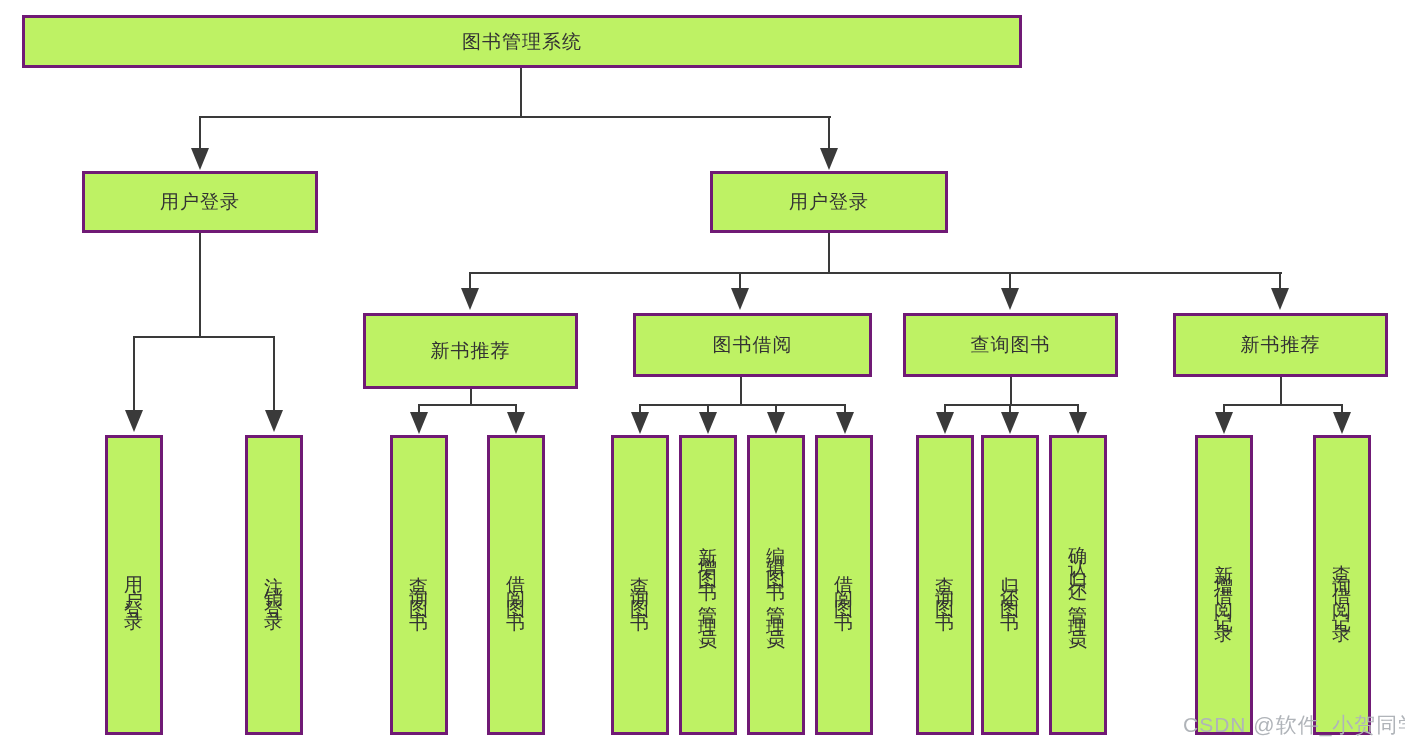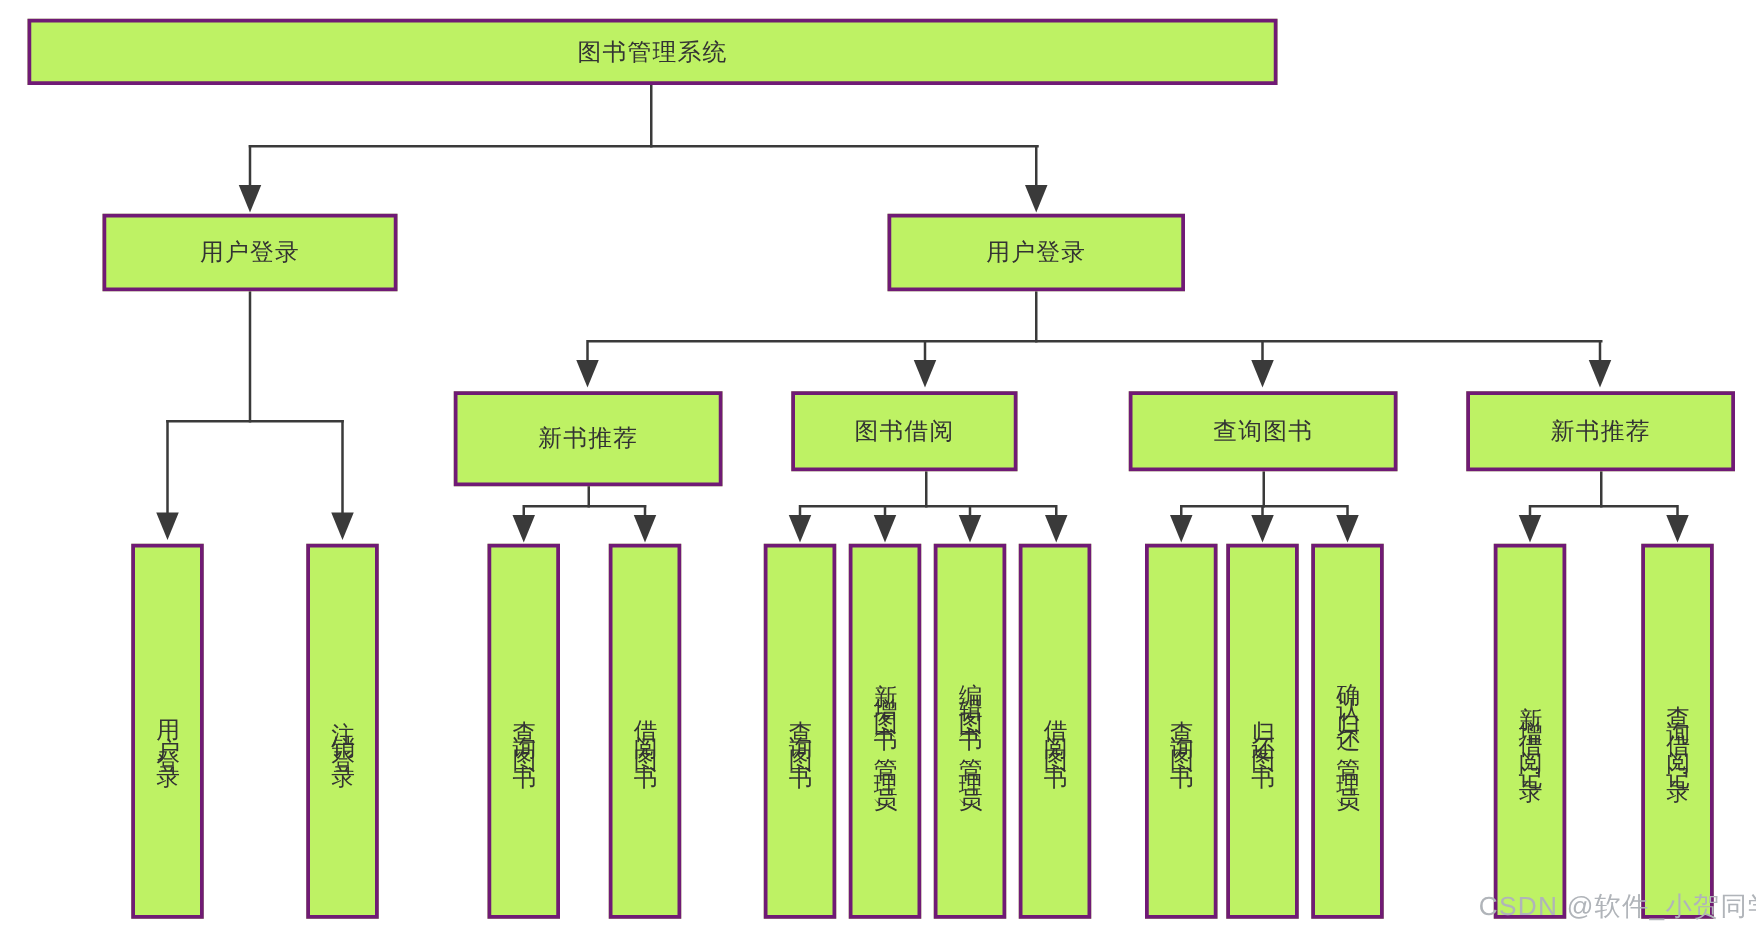--- a/index.html
+++ b/index.html
@@ -115,21 +115,21 @@
   <div class="tri" style="left:1215px;top:412px"></div>
   <div class="ln" style="left:1341px;top:404px;width:2px;height:10px"></div>
   <div class="tri" style="left:1333px;top:412px"></div>
 
   <div class="box" style="left:22px;top:15px;width:1000px;height:53px">图书管理系统</div>
 
   <div class="box" style="left:82px;top:171px;width:236px;height:62px">用户登录</div>
   <div class="box" style="left:710px;top:171px;width:238px;height:62px">用户登录</div>
 
   <div class="box" style="left:363px;top:313px;width:215px;height:76px">新书推荐</div>
-  <div class="box" style="left:633px;top:313px;width:181px;height:64px">图书借阅</div>
+  <div class="box" style="left:633px;top:313px;width:239px;height:64px">图书借阅</div>
   <div class="box" style="left:903px;top:313px;width:215px;height:64px">查询图书</div>
   <div class="box" style="left:1173px;top:313px;width:215px;height:64px">新书推荐</div>
 
   <div class="box vbox" style="left:105px;top:435px;width:58px;height:300px">
     <span>用户登录</span>
   </div>
   <div class="box vbox" style="left:245px;top:435px;width:58px;height:300px">
     <span>注销登录</span>
   </div>
 

